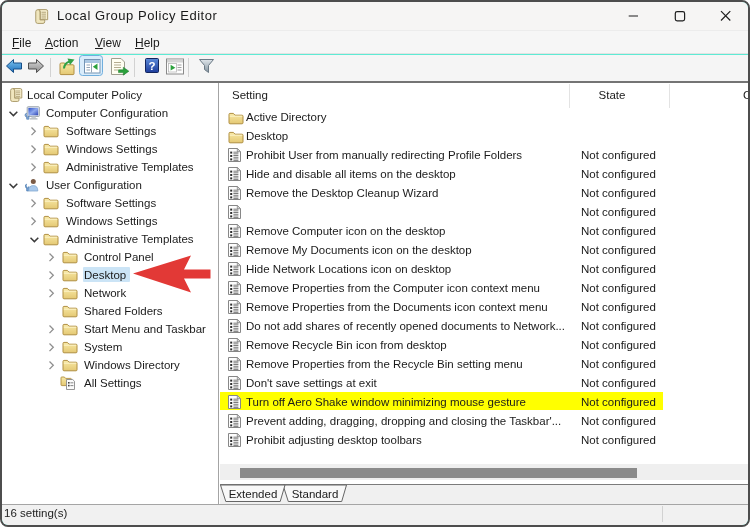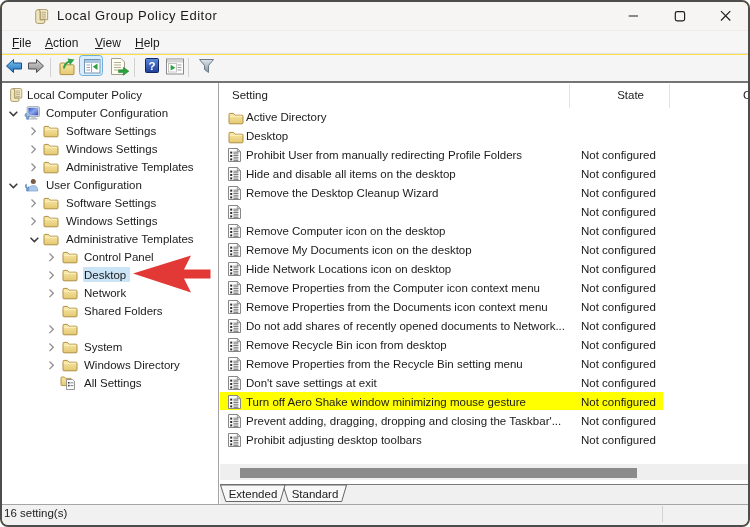--- a/index.html
+++ b/index.html
@@ -1,18 +1,18 @@
 <!DOCTYPE html>
 <html><head>
 <meta charset="utf-8">
 <style>
   * { margin:0; padding:0; box-sizing:border-box; }
   html,body { width:750px; height:527px; background:#fff; font-family:"Liberation Sans",sans-serif; }
   #win { position:absolute; left:0; top:0; width:750px; height:527px;
-         border:2px solid #4d4d4d; border-radius:8px; background:#fde047; overflow:hidden; }
+         border:2px solid #4d4d4d; border-radius:8px; background:#5eead4; overflow:hidden; }
   #inner { position:absolute; left:-2px; top:-2px; width:750px; height:527px; }
   .abs { position:absolute; }
   #titlebar { left:2px; top:2px; width:746px; height:28px; background:#f6f5f4; }
   #menubar  { left:2px; top:30px; width:746px; height:24px; background:#f6f6f6; border-top:1px solid #ececec; border-bottom:1px solid #e2e2e2; }
   #toolbar  { left:2px; top:55px; width:746px; height:26px; background:#f5f5f5; }
   #tbline   { left:2px; top:81px; width:746px; height:2px; background:#747474; }
   #content  { left:2px; top:83px; width:746px; height:421px; background:#fff; }
   #divider  { left:218px; top:83px; width:1px; height:421px; background:#a4a4a4; }
   #tree { left:2px; top:82px; width:216px; height:372px; overflow:hidden; }
   #rpane { left:220px; top:82px; width:528px; height:422px; overflow:hidden; }
@@ -276,20 +276,21 @@
           </svg>
       <span class="lbl" style="left:82px">Shared Folders</span>
     </div>
     <div class="trow" style="top:238px">
       <svg class="abs" style="left:47px;top:5px" width="6" height="9" viewBox="0 0 6 9">
             <use href="#chev-r"></use>
           </svg>
       <svg class="abs" style="left:60px;top:2px" width="16" height="14" viewBox="0 0 16 14">
             <use href="#i-folder"></use>
           </svg>
+      <span class="lbl" style="left:82px">Start Menu and Taskbar</span>
     </div>
     <div class="trow" style="top:256px">
       <svg class="abs" style="left:47px;top:5px" width="6" height="9" viewBox="0 0 6 9">
             <use href="#chev-r"></use>
           </svg>
       <svg class="abs" style="left:60px;top:2px" width="16" height="14" viewBox="0 0 16 14">
             <use href="#i-folder"></use>
           </svg>
       <span class="lbl" style="left:82px">System</span>
     </div>
@@ -307,21 +308,21 @@
             <use href="#i-allset"></use>
           </svg>
       <span class="lbl" style="left:82px">All Settings</span>
     </div>
   </div>
   <svg class="abs" style="left:130px;top:253px" width="84" height="42" viewBox="0 0 84 42">
     <polygon points="3,20.5 61,2.5 54,16.5 80.5,16.5 80.5,25.5 54,25.5 61,39.5" fill="#e23936"></polygon>
   </svg>
   <div class="abs" id="rpane">
     <div class="hdr" style="left:12px">Setting</div>
-    <div class="hdr" style="left:334px;width:90px;text-align:right">State</div>
+    <div class="hdr" style="left:347px;width:90px;text-align:center">State</div>
     <div class="hdr" style="left:523px">Comment</div>
     <div class="hv" style="left:349px"></div>
     <div class="hv" style="left:449px"></div>
     <div class="abs" style="left:0;top:310px;width:443px;height:18px;background:#ffff00"></div>
     <div class="lrow" style="top:26px">
       <svg class="abs" style="left:8px;top:3px" width="16" height="14" viewBox="0 0 16 14">
             <use href="#i-folder"></use>
           </svg>
       <span class="s">Active Directory</span>
     </div>

